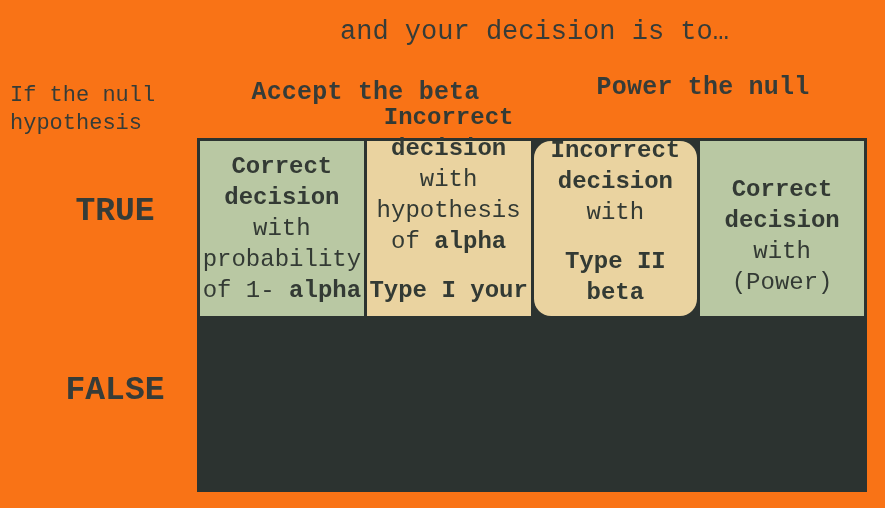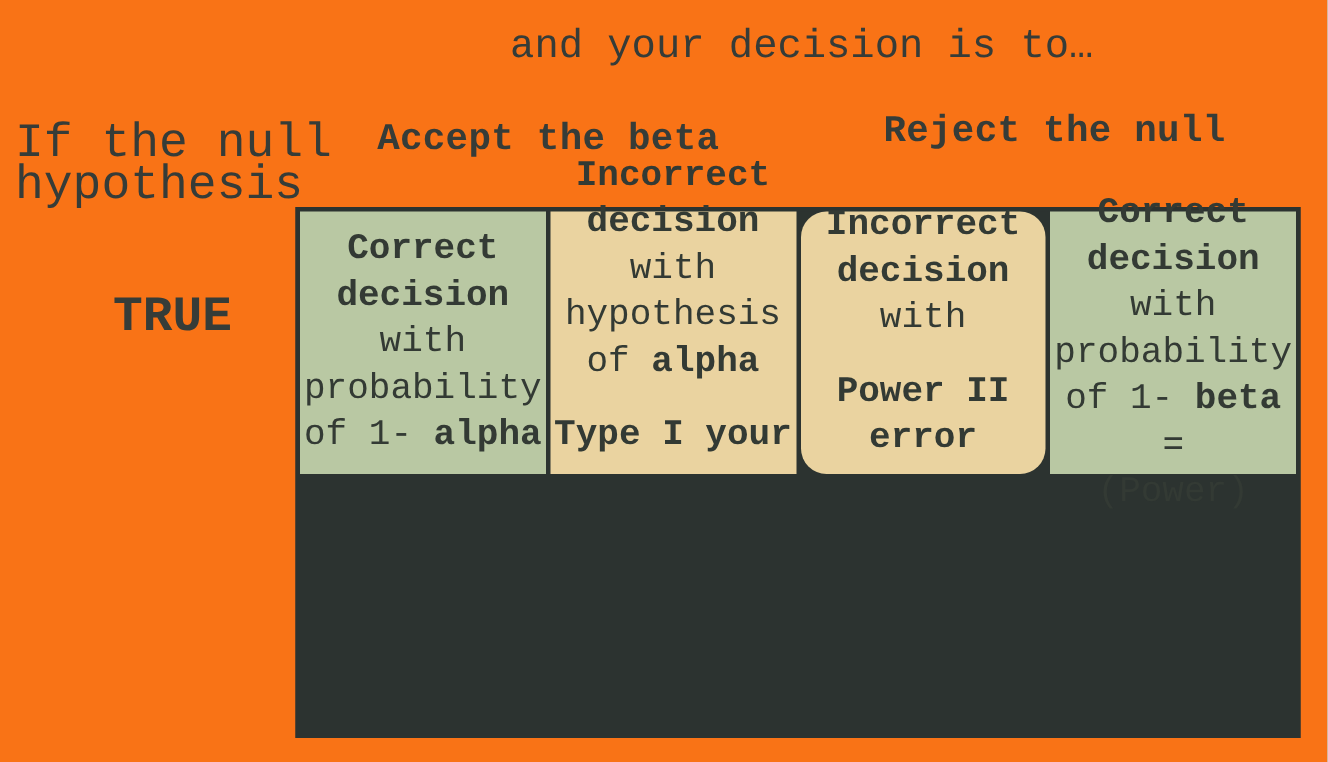--- a/index.html
+++ b/index.html
@@ -23,21 +23,21 @@
     text-align: center;
     font-weight: bold;
     font-size: 25px;
     letter-spacing: 0.2px;
   }
   .col-header.accept { left: 197px; top: 78px; width: 337px; }
   .col-header.reject { left: 534px; top: 73px; width: 338px; }
   .row-intro {
     position: absolute;
     left: 10px; top: 82px;
-    font-size: 32px;
+    font-size: 22px;
     line-height: 28px;
   }
   .row-label {
     position: absolute;
     left: 30px; width: 170px;
     text-align: center;
     font-weight: bold;
     font-size: 33px;
   }
   .row-label.true  { top: 193px; }
@@ -73,47 +73,47 @@
   .error-label { margin-top: 18px; font-weight: bold; }
 </style>
 </head>
 <body>
 
 <div class="canvas">
 
   <div class="fig-title">and your decision is to…</div>
 
   <div class="col-header accept">Accept the beta</div>
-  <div class="col-header reject">Reject the null</div>
+  <div class="col-header reject">Power the null</div>
 
   <div class="row-intro">
     <div>If the null</div>
     <div>hypothesis</div>
   </div>
 
   <div class="row-label true">TRUE</div>
+  <div class="row-label false">FALSE</div>
 
   <div class="matrix">
 
     <div class="cell correct true-accept">
       <div class="line"><b>Correct decision</b><span> with</span></div>
       <div class="line"><span>probability of 1- </span><b>alpha</b></div>
     </div>
 
     <div class="cell error true-reject">
       <div class="line"><b>Incorrect decision</b></div>
       <div class="line"><span>with hypothesis of </span><b>alpha</b></div>
       <div class="error-label">Type I your</div>
     </div>
 
     <div class="cell error false-accept">
       <div class="line"><b>Incorrect decision</b><span> with</span></div>
-      <div class="error-label">Power II error</div>
+      <div class="error-label">Type II beta</div>
     </div>
 
     <div class="cell correct false-reject">
       <div class="line"><b>Correct decision</b><span> with</span></div>
-      <div class="line"><span>probability of 1- </span><b>beta</b><span> =</span></div>
       <div class="line">(Power)</div>
     </div>
 
   </div>
 </div>
 
 </body></html>

